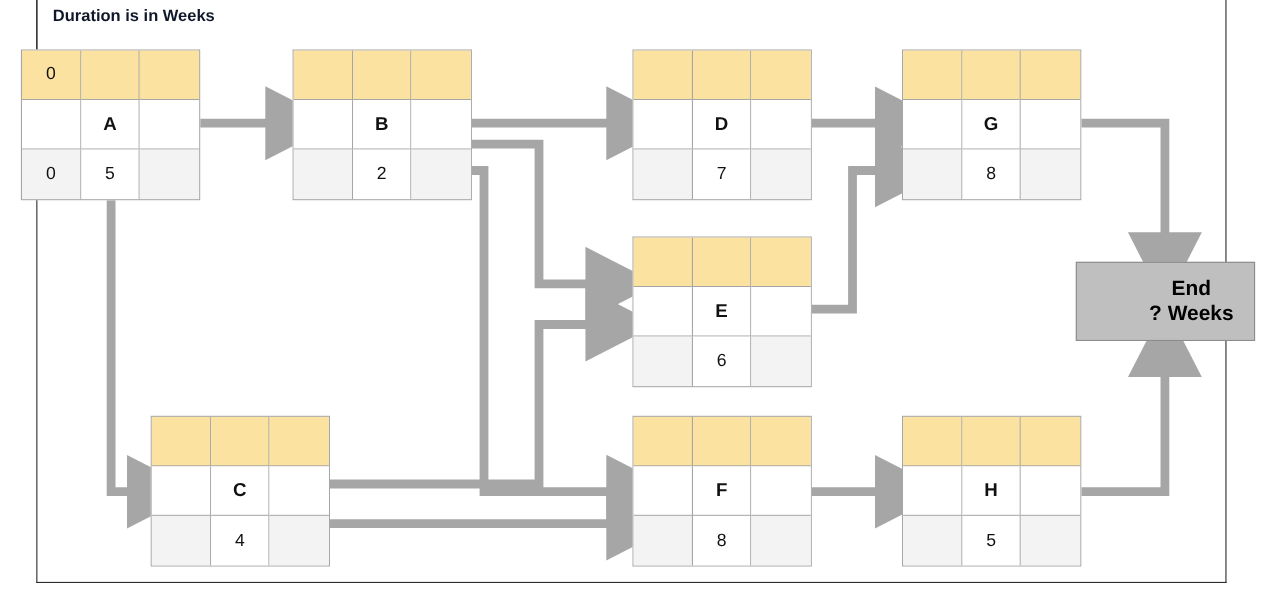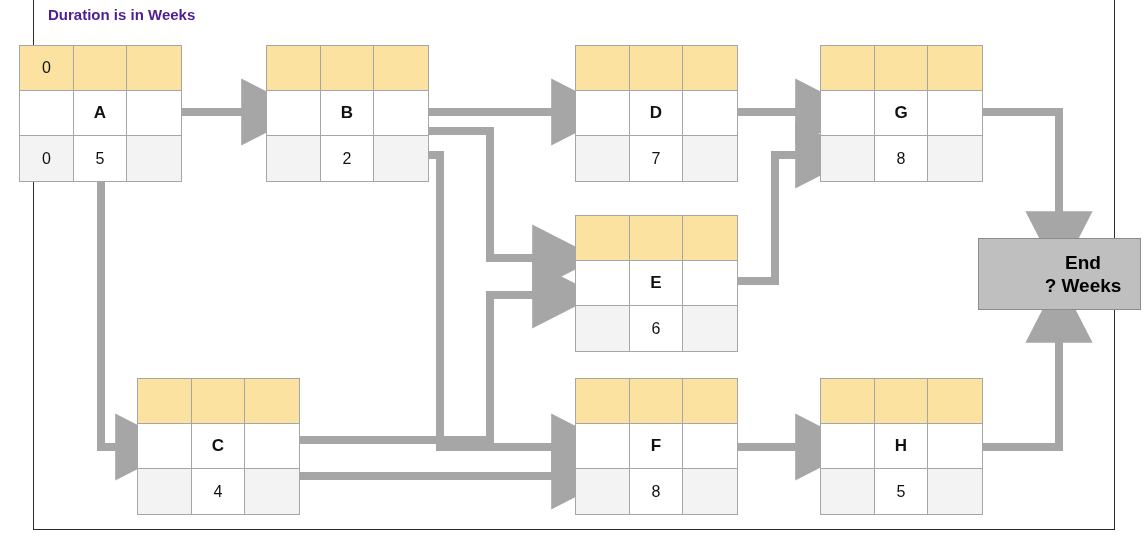--- a/index.html
+++ b/index.html
@@ -35,21 +35,21 @@
     width: 1px;
     height: 46px;
     background: #2b2b2b;
   }
   .caption {
     position: absolute;
     left: 48px;
     top: 6px;
     font-size: 15px;
     font-weight: bold;
-    color: #4c1d95;
+    color: #0f172a;
     letter-spacing: 0px;
     white-space: nowrap;
   }
   
   .node {
     position: absolute;
     width: 163px;
     height: 137px;
     display: grid;
     grid-template-columns: 1fr 1fr 1fr;

